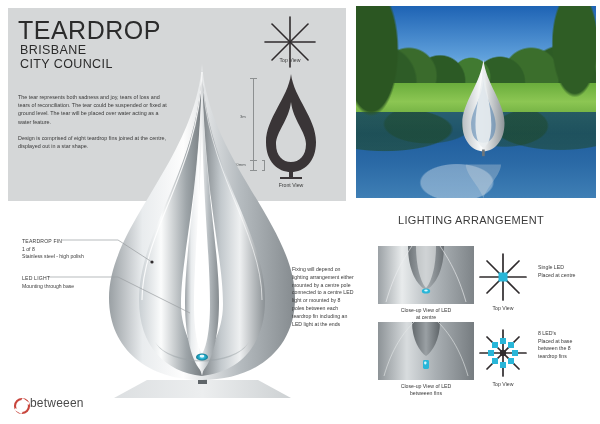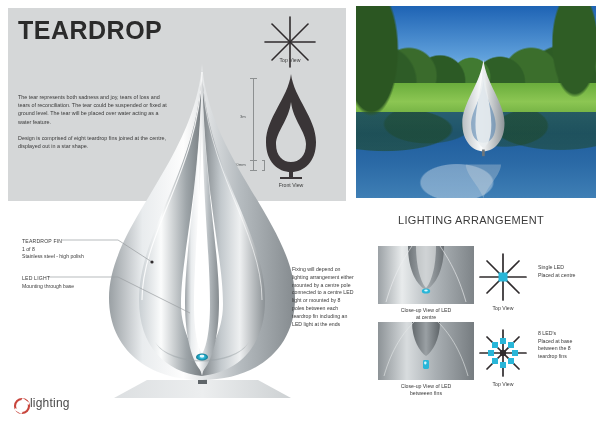--- a/index.html
+++ b/index.html
@@ -16,21 +16,21 @@
   
   .header-panel {
     position: absolute;
     left: 8px; top: 8px;
     width: 338px; height: 193px;
     background: #d5d7d8;
   }
   .title {
     position: absolute; left: 18px; top: 16px;
     font-size: 25px; letter-spacing: 0.5px;
-    color: #2b2b2b; font-weight: 700;
+    color: #2b2b2b; font-weight: 400;
   }
   .subtitle {
     position: absolute; left: 20px; top: 44px;
     font-size: 12.5px; line-height: 13.5px;
     color: #2b2b2b; letter-spacing: 0.4px;
   }
   .desc {
     position: absolute; left: 18px; top: 93px;
     width: 152px;
     font-size: 5.4px; line-height: 8.2px;
@@ -185,20 +185,24 @@
   }
 </style>
 </head>
 <body>
 
 <div class="board">
 
   <div class="header-panel"></div>
 
   <div class="title">TEARDROP</div>
+  <div class="subtitle">
+    <div>BRISBANE</div>
+    <div>CITY COUNCIL</div>
+  </div>
 
   <div class="desc">
     <p>The tear represents both sadness and joy, tears of loss and tears of reconciliation. The tear could be suspended or fixed at ground level.  The tear will be placed over water acting as a water feature.</p>
     <p>Design is comprised of eight teardrop fins joined at the centre, displayed out in a star shape.</p>
   </div>
 
   <svg class="topview-head" viewBox="0 0 56 56">
     <g stroke="#2f2b2d" stroke-width="1.6" stroke-linecap="round">
       <line x1="28" y1="28" x2="28" y2="3"></line>
       <line x1="28" y1="28" x2="28" y2="53"></line>
@@ -438,15 +442,15 @@
     <div>Placed at base</div>
     <div>between the 8</div>
     <div>teardrop fins</div>
   </div>
 
   <svg class="logo" viewBox="0 0 100 20">
     <path d="M12 3 A7 7 0 1 0 12 17 A7 7 0 1 0 12 3 Z" fill="none" stroke="#c8453c" stroke-width="2.1"></path>
     <path d="M12 3 L19 8" stroke="#ffffff" stroke-width="2.4"></path>
     <path d="M5 13 L12 17" stroke="#ffffff" stroke-width="2.4"></path>
   </svg>
-  <div class="logo-text">lighting</div>
+  <div class="logo-text">betweeen</div>
 
 </div>
 
 </body></html>

